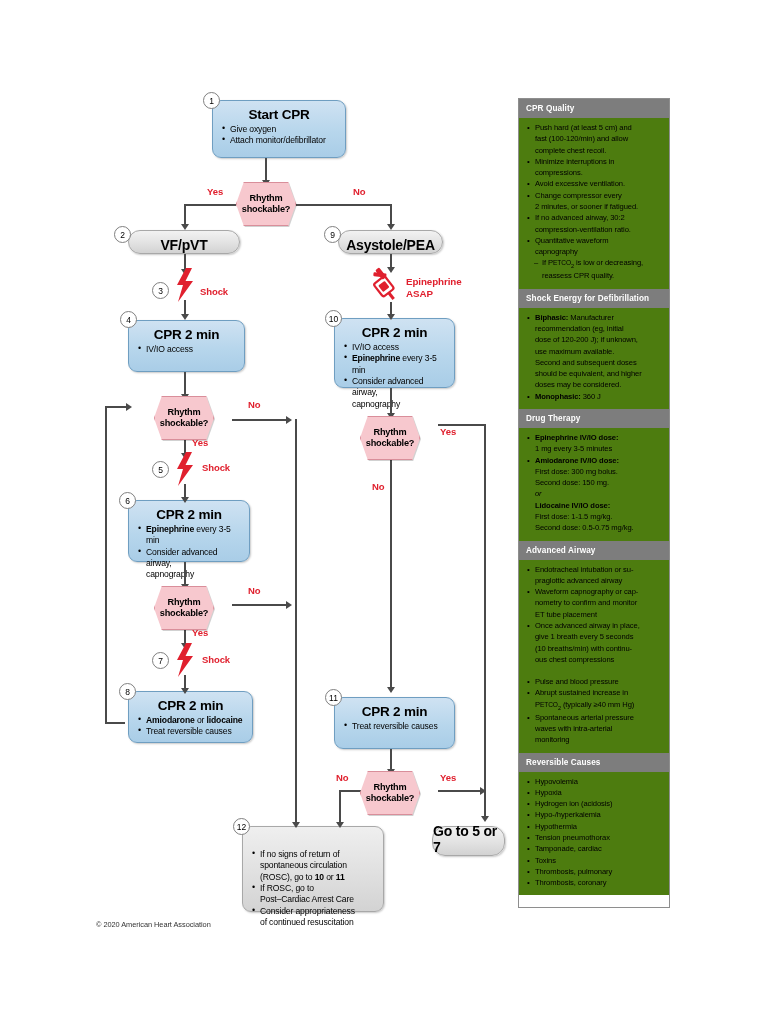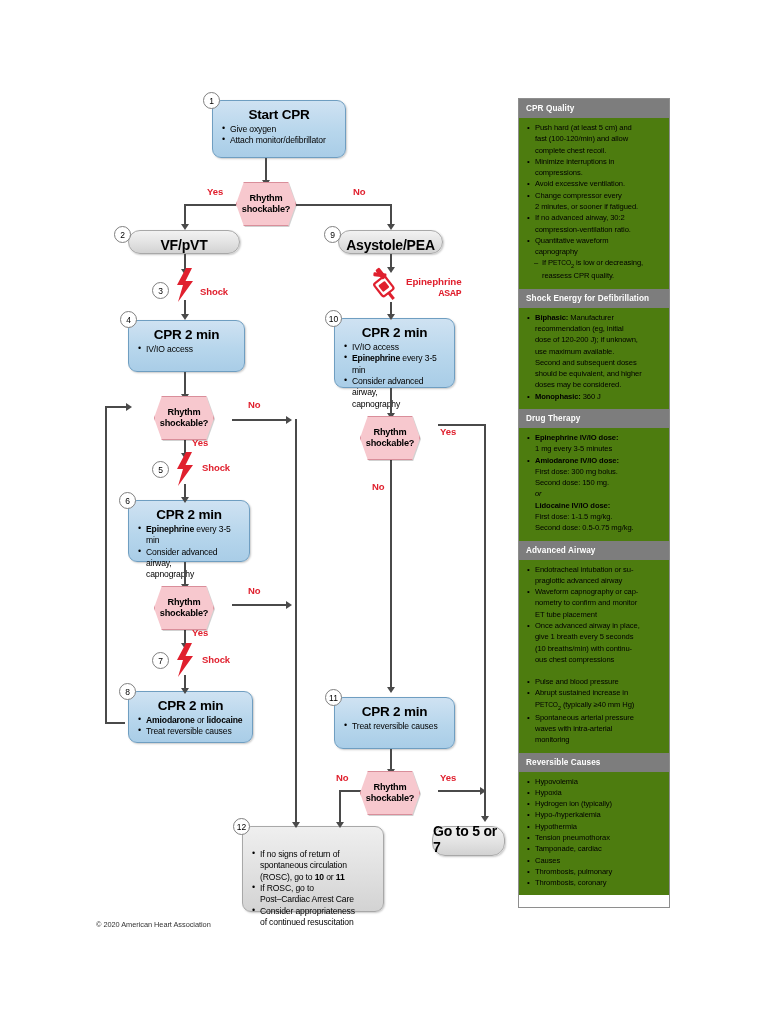--- a/index.html
+++ b/index.html
@@ -364,21 +364,21 @@
     <g transform="rotate(-38 18 19)">
       <rect x="20" y="2" width="5" height="12" rx="1.5" fill="#e0202e"></rect>
       <rect x="14.5" y="6.5" width="13" height="4" rx="1" fill="#e0202e" transform="rotate(45 21 8.5)"></rect>
       <rect x="10" y="12" width="14" height="16" rx="2.2" fill="none" stroke="#e0202e" stroke-width="2.2"></rect>
       <rect x="13" y="16" width="8" height="8" rx="1" fill="#e0202e"></rect>
       <rect x="15.5" y="28" width="3" height="8" fill="#e0202e"></rect>
     </g>
   </svg>
   <div class="lbl big" style="left:406px; top:276px; text-align:left;">
     <div>Epinephrine</div>
-    <div style="text-align:right;font-family:Liberation Mono, monospace;">ASAP</div>
+    <div style="text-align:left;">ASAP</div>
   </div>
 
   <div class="num" style="left:325px; top:310px;">10</div>
   <div class="node blue" style="left:334px; top:318px; width:121px; height:70px;">
     <div class="title">CPR 2 min</div>
     <ul>
       <li>IV/IO access</li>
       <li><b>Epinephrine</b> every 3-5 min</li>
       <li>Consider advanced airway,</li>
       <li class="nb">capnography</li>
@@ -499,26 +499,26 @@
           <li>Spontaneous arterial pressure</li>
           <li class="cont">waves with intra-arterial</li>
           <li class="cont">monitoring</li>
         </ul>
       </div>
       <div class="sec-h">Reversible Causes</div>
       <div class="sec-b">
         <ul>
           <li>Hypovolemia</li>
           <li>Hypoxia</li>
-          <li>Hydrogen ion (typically)</li>
+          <li>Hydrogen ion (acidosis)</li>
           <li>Hypo-/hyperkalemia</li>
           <li>Hypothermia</li>
           <li>Tension pneumothorax</li>
           <li>Tamponade, cardiac</li>
-          <li>Causes</li>
+          <li>Toxins</li>
           <li>Thrombosis, pulmonary</li>
           <li>Thrombosis, coronary</li>
         </ul>
       </div>
     </div>
 
   <div id="copyright">© 2020 American Heart Association</div>
 
 </div>
 

